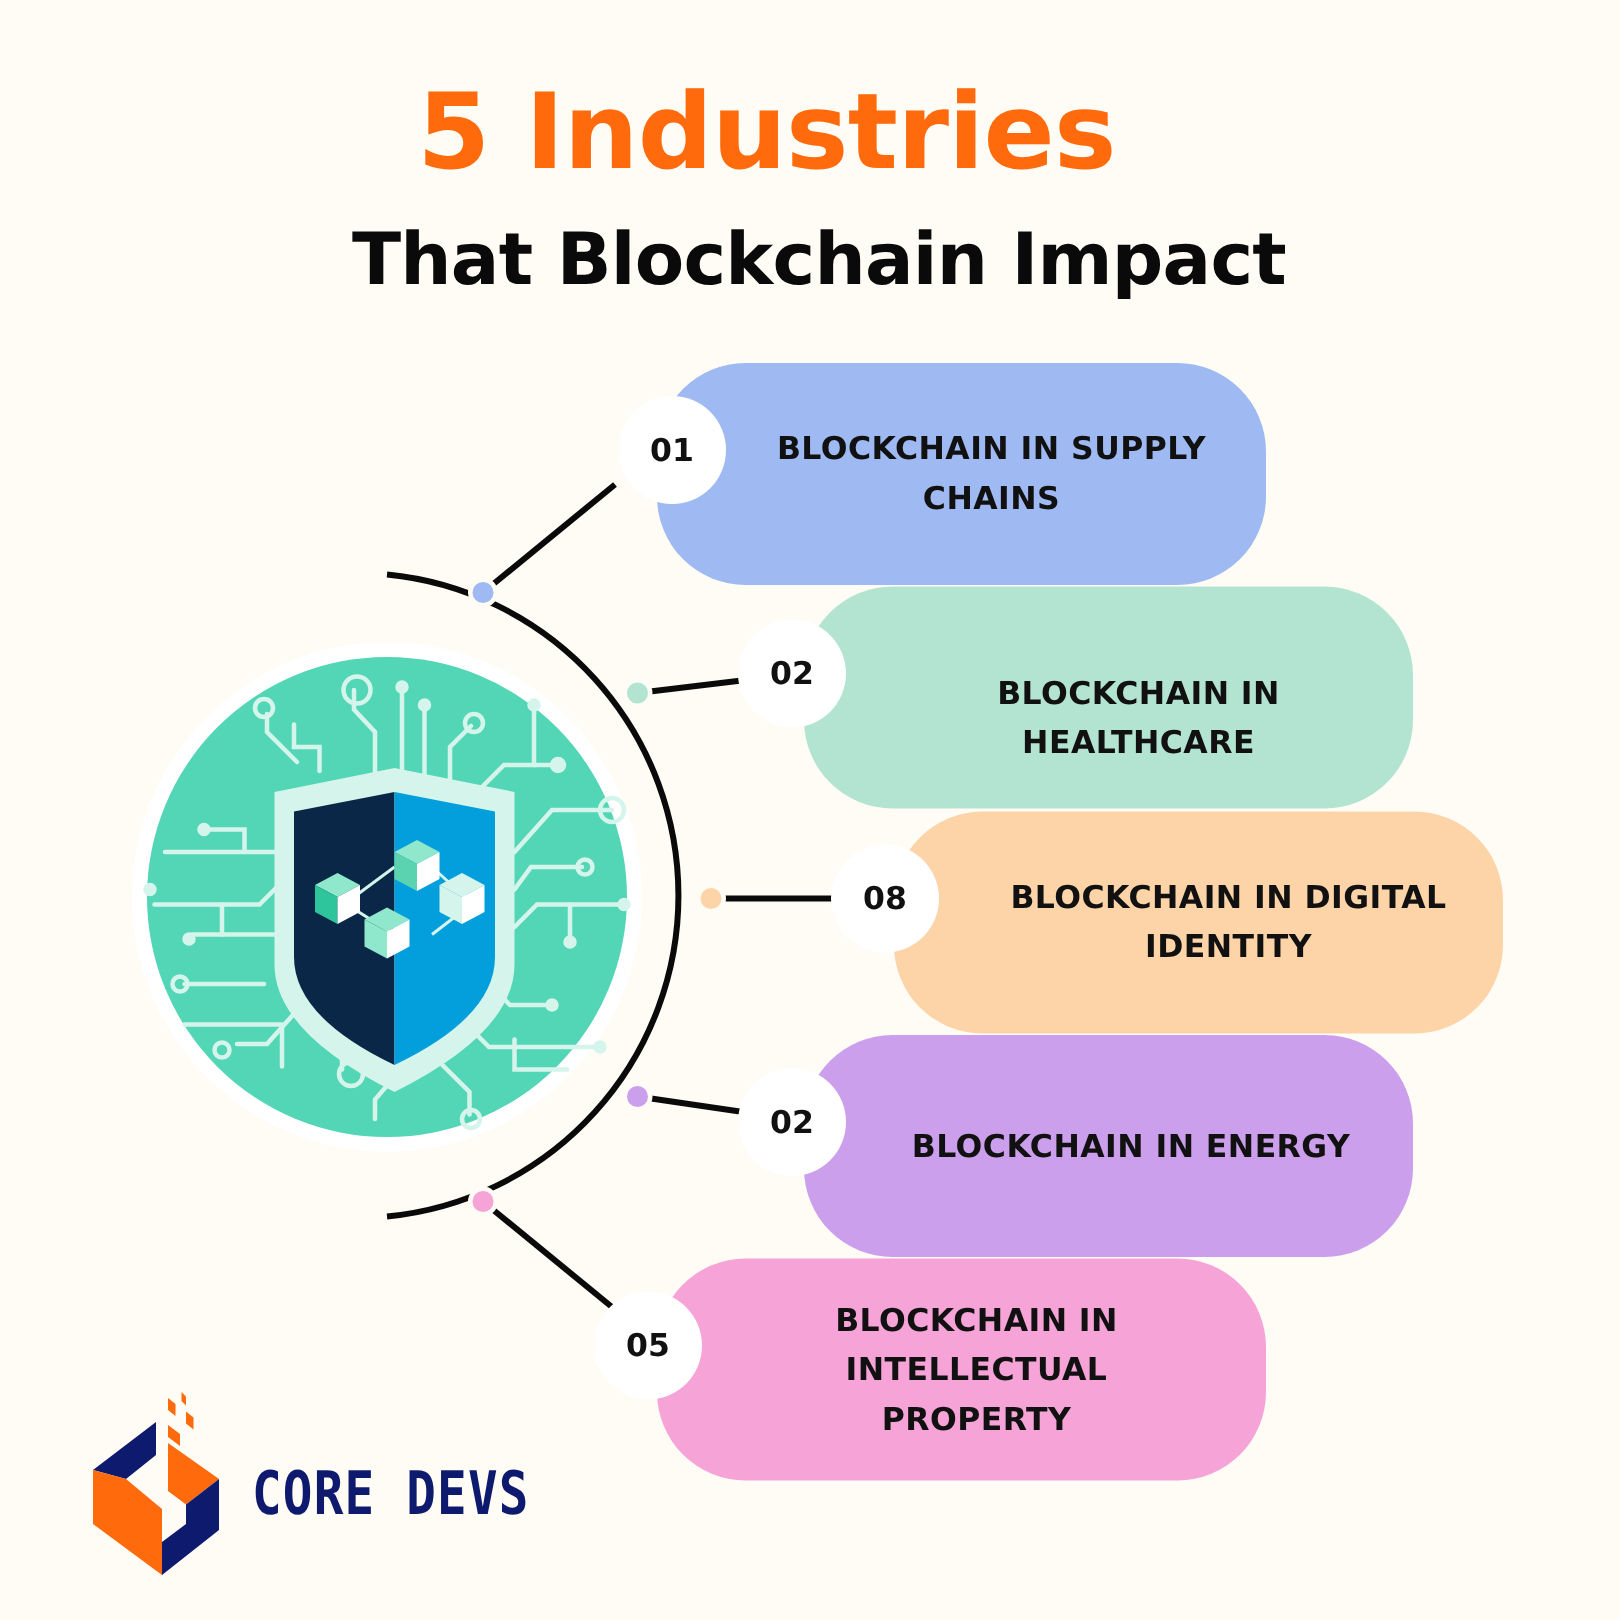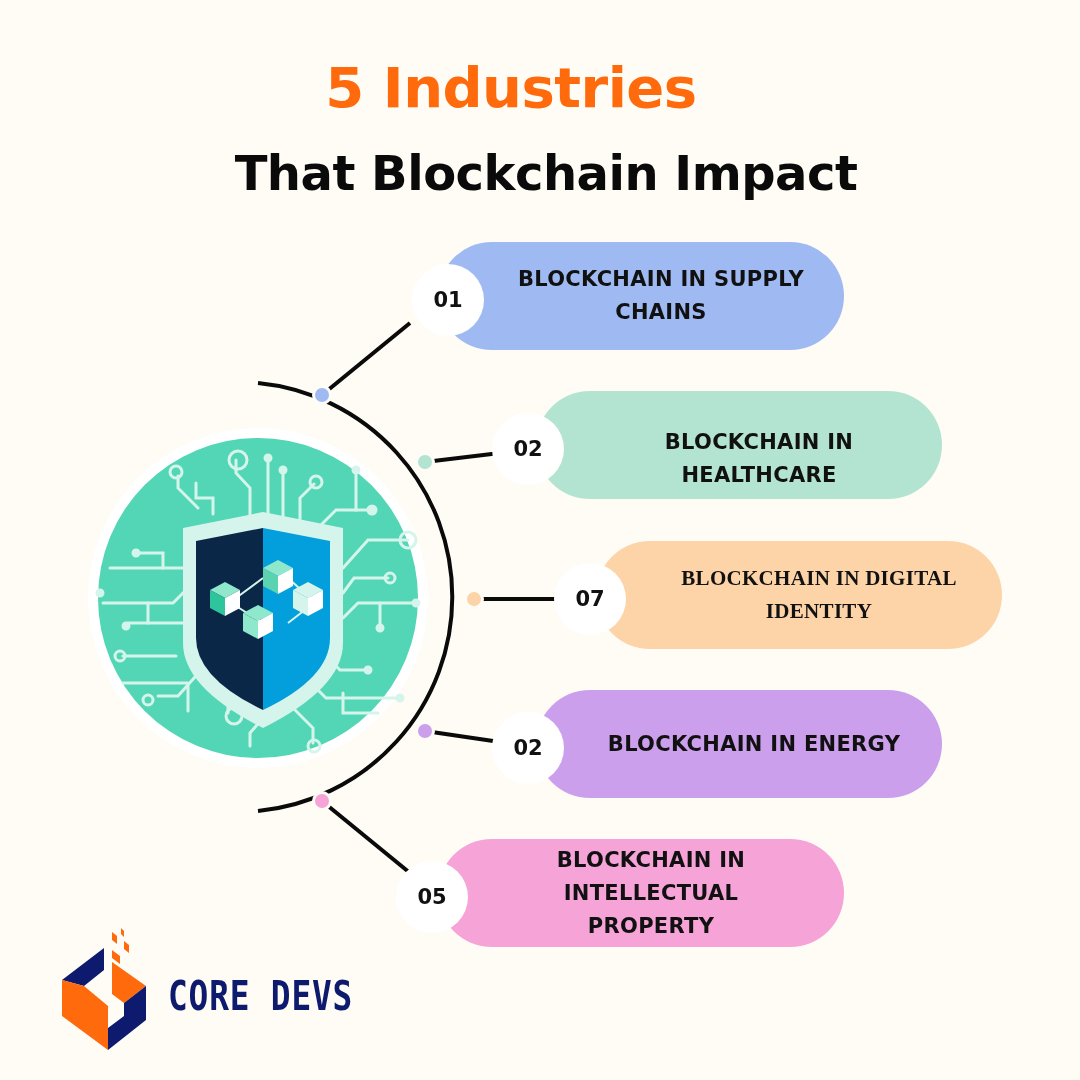--- a/index.html
+++ b/index.html
@@ -4,31 +4,31 @@
 <style>
   html, body { margin: 0; padding: 0; }
   body {
     width: 1080px; height: 1080px; overflow: hidden;
     background: #fefcf4;
     position: relative;
     font-family: "DejaVu Sans", sans-serif;
   }
   .title {
     position: absolute; left: 0; width: 1022px; text-align: center;
-    top: 48px; font-size: 56px; font-weight: bold; color: #ff6a0c;
+    top: 48px; font-size: 70px; font-weight: bold; color: #ff6a0c;
     letter-spacing: -0.5px; line-height: 80px;
   }
   .subtitle {
     position: absolute; left: 0; width: 1092px; text-align: center;
     top: 143px; font-size: 48px; font-weight: bold; color: #0a0a0a;
     line-height: 60px; letter-spacing: -0.5px;
   }
   svg.connectors { position: absolute; left: 0; top: 0; }
   .pill {
-    position: absolute; height: 108px; border-radius: 59px;
+    position: absolute; height: 148px; border-radius: 59px;
     display: flex; align-items: center; justify-content: center;
     text-align: center; box-sizing: border-box;
   }
   .pill-text {
     font-size: 21px; font-weight: bold; color: #111; line-height: 33px;
     text-transform: uppercase; letter-spacing: 0.3px;
   }
   .num-circle {
     position: absolute; width: 72px; height: 72px; border-radius: 50%;
     background: #ffffff; display: flex; align-items: center; justify-content: center;
@@ -155,23 +155,23 @@
   <span class="pill-text" style="max-width:310px;">BLOCKCHAIN IN SUPPLY CHAINS</span>
 </div>
 <div class="num-circle" style="left:412px; top:264px;">01</div>
 
 <div class="pill" style="left:536px; top:391px; width:406px; background:#b3e4d2; padding-left:40px;">
   <span class="pill-text" style="max-width:220px;margin-top:28px;">BLOCKCHAIN IN HEALTHCARE</span>
 </div>
 <div class="num-circle" style="left:492px; top:413px;">02</div>
 
 <div class="pill" style="left:596px; top:541px; width:406px; background:#fdd4a8; padding-left:40px;">
-  <span class="pill-text" style="max-width:310px;font-family:Liberation Serif, serif;">BLOCKCHAIN IN DIGITAL IDENTITY</span>
+  <span class="pill-text" style="max-width:310px;">BLOCKCHAIN IN DIGITAL IDENTITY</span>
 </div>
-<div class="num-circle" style="left:554px; top:563px;">07</div>
+<div class="num-circle" style="left:554px; top:563px;">08</div>
 
 <div class="pill" style="left:536px; top:690px; width:406px; background:#cc9fec; padding-left:30px;">
   <span class="pill-text" style="max-width:340px;text-align:center;">BLOCKCHAIN IN ENERGY</span>
 </div>
 <div class="num-circle" style="left:492px; top:712px;">02</div>
 
 <div class="pill" style="left:438px; top:839px; width:406px; background:#f6a3d7; padding-left:20px;align-items:center;">
   <span class="pill-text" style="max-width:300px;">BLOCKCHAIN IN INTELLECTUAL PROPERTY</span>
 </div>
 <div class="num-circle" style="left:396px; top:861px;">05</div>

